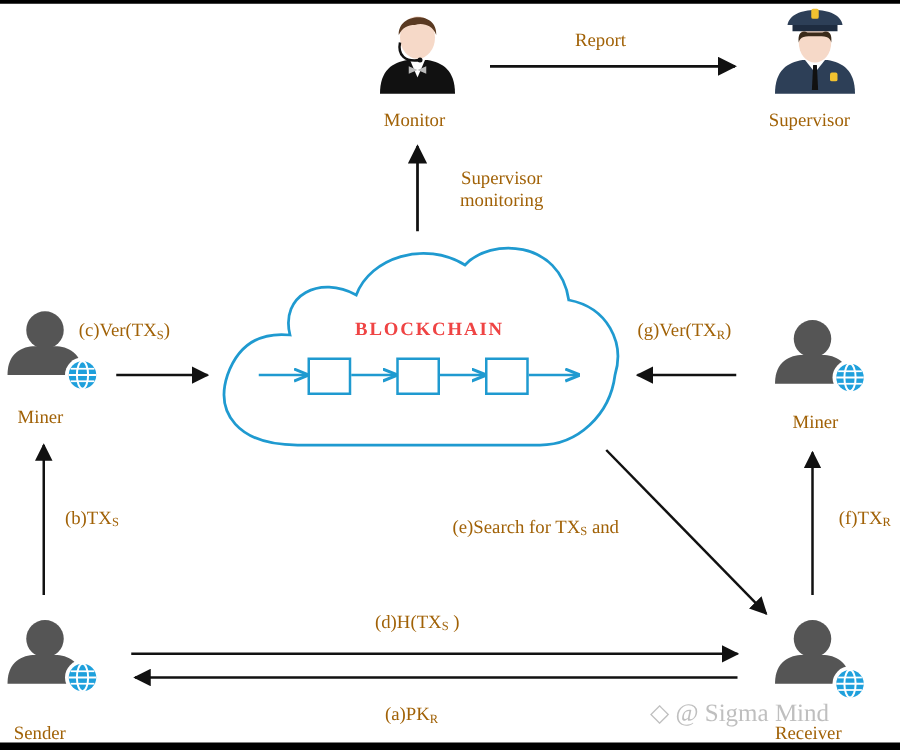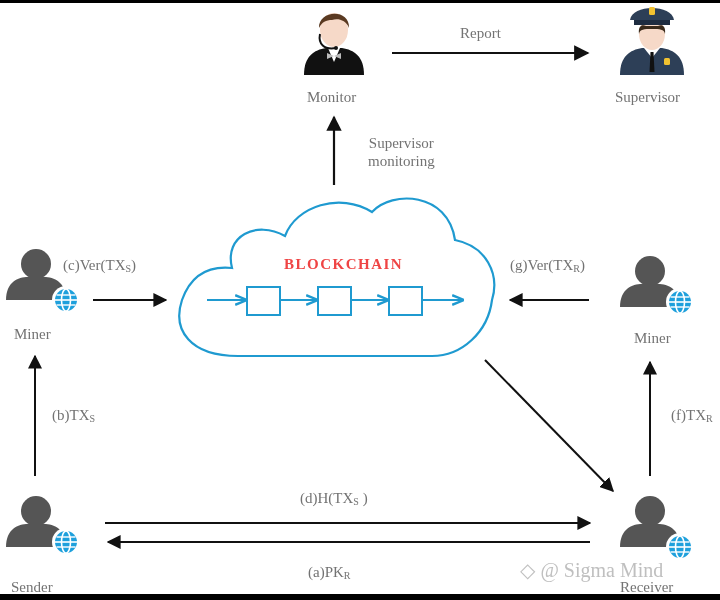--- a/index.html
+++ b/index.html
@@ -1,20 +1,20 @@
 <!DOCTYPE html>
 <html><head>
 <meta charset="utf-8">
 <style>
   html, body { margin:0; padding:0; }
   body { width:720px; height:600px; position:relative; background:#ffffff; overflow:hidden;
          font-family:"DejaVu Serif","Liberation Serif",serif; color:#222; }
   .bar-top { position:absolute; left:0; top:0; width:720px; height:3px; background:#000; }
   .bar-bottom { position:absolute; left:0; top:594px; width:720px; height:6px; background:#000; }
-  .lbl { position:absolute; font-family:"Liberation Serif","DejaVu Serif",serif; font-size:15px; color:#737373; white-space:nowrap; line-height:18px; }
+  .lbl { position:absolute; font-family:"Liberation Serif","DejaVu Serif",serif; font-size:15px; color:#a16207; white-space:nowrap; line-height:18px; }
   .lbl sub { font-size:10px; vertical-align:-2px; }
   .center { text-align:center; }
   svg.canvas { position:absolute; left:0; top:0; }
   .watermark { position:absolute; left:520px; top:558px; font-family:Liberation Serif, serif;
                font-size:20px; color:rgba(170,170,170,0.75); white-space:nowrap; }
 </style>
 </head>
 <body>
 
 <div class="bar-top"></div>
@@ -143,20 +143,21 @@
 <div class="lbl" style="left:510px; top:256px;">
   <span>(g)Ver(TX</span><sub>R</sub><span>)</span>
 </div>
 <div class="lbl" style="left:52px; top:406px;">
   <span>(b)TX</span><sub>S</sub>
 </div>
 <div class="lbl" style="left:671px; top:406px;">
   <span>(f)TX</span><sub>R</sub>
 </div>
 <div class="lbl center" style="left:362px; top:413px;">
+  <div><span>(e)Search for TX</span><sub>S</sub><span> and</span></div>
 </div>
 <div class="lbl" style="left:300px; top:489px;font-family:Liberation Serif, serif;">
   <span>(d)H(TX</span><sub>S</sub><span> )</span>
 </div>
 <div class="lbl" style="left:308px; top:563px;">
   <span>(a)PK</span><sub>R</sub>
 </div>
 
 <div class="watermark">◇ @ Sigma Mind</div>
 

